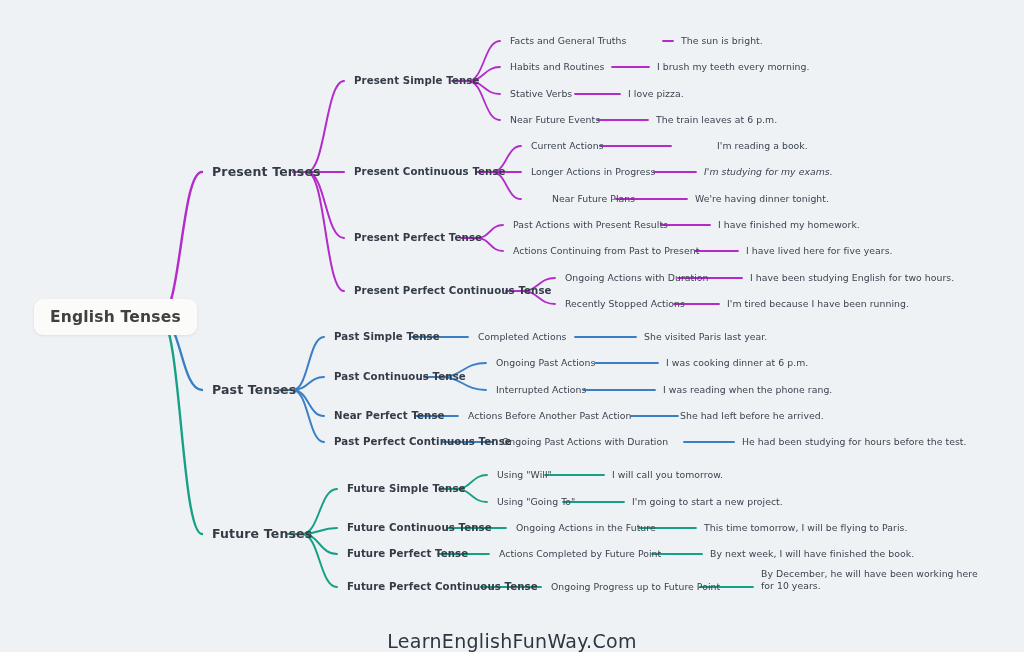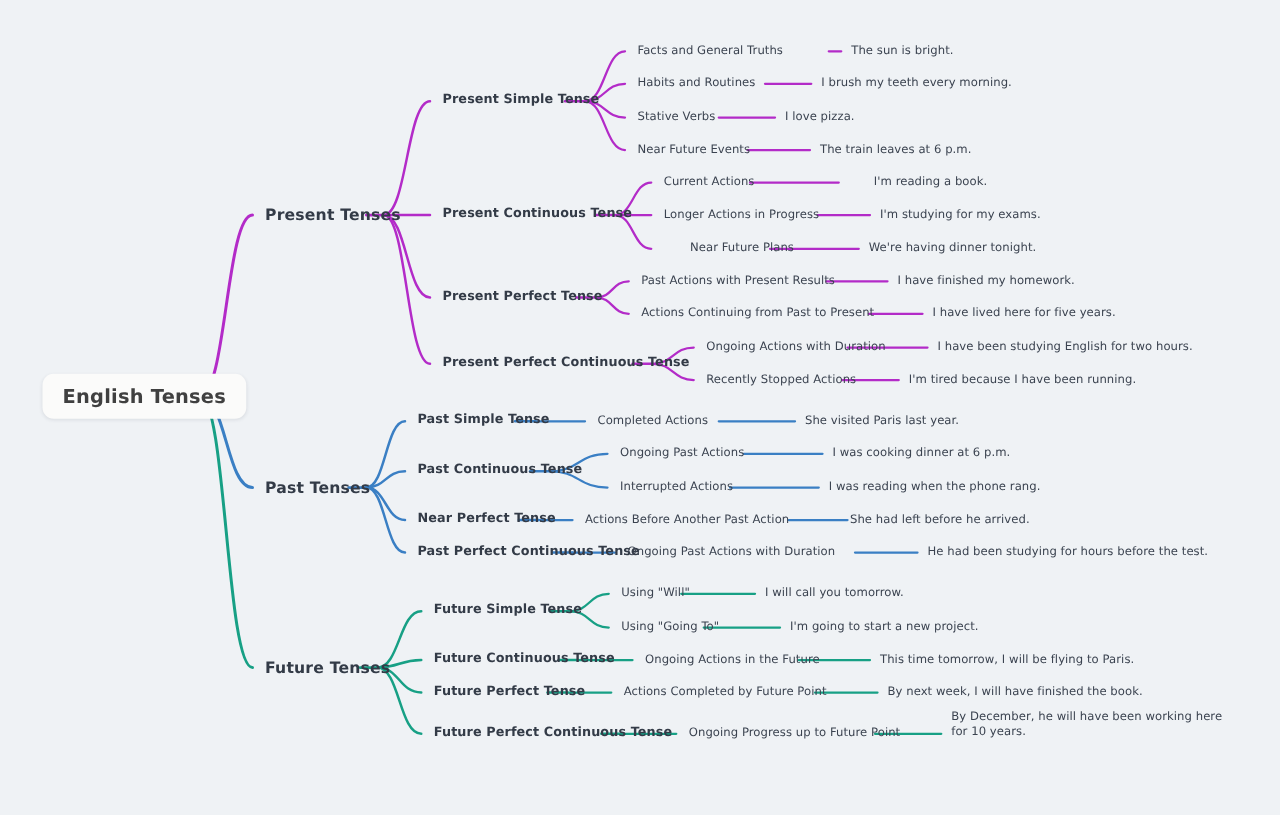--- a/index.html
+++ b/index.html
@@ -168,23 +168,23 @@
       <div class="node lvl3" style="left: 510px; top: 41px;"><span>Facts and General Truths</span></div>
       <div class="node lvl4" style="left: 681px; top: 41px;"><span>The sun is bright.</span></div>
       <div class="node lvl3" style="left: 510px; top: 67px;"><span>Habits and Routines</span></div>
       <div class="node lvl4" style="left: 657px; top: 67px;"><span>I brush my teeth every morning.</span></div>
       <div class="node lvl3" style="left: 510px; top: 94px;"><span>Stative Verbs</span></div>
       <div class="node lvl4" style="left: 628px; top: 94px;"><span>I love pizza.</span></div>
       <div class="node lvl3" style="left: 510px; top: 120px;"><span>Near Future Events</span></div>
       <div class="node lvl4" style="left: 656px; top: 120px;"><span>The train leaves at 6 p.m.</span></div>
       <div class="node lvl2" style="left: 354px; top: 172px;"><span>Present Continuous Tense</span></div>
       <div class="node lvl3" style="left: 531px; top: 146px;"><span>Current Actions</span></div>
-      <div class="node lvl4" style="left: 661px; top: 146px; padding-left: 38px;"><span>I'm reading a book.</span></div>
+      <div class="node lvl4" style="left: 679px; top: 146px; padding-left: 38px;"><span>I'm reading a book.</span></div>
       <div class="node lvl3" style="left: 531px; top: 172px;"><span>Longer Actions in Progress</span></div>
-      <div class="node lvl4" style="left: 704px; top: 172px;"><span>I'm studying for my exams.</span></div>
+      <div class="node lvl4" style="left: 704px; top: 172px; font-style: italic;"><span>I'm studying for my exams.</span></div>
       <div class="node lvl3" style="left: 531px; top: 199px; padding-left: 21px;"><span>Near Future Plans</span></div>
       <div class="node lvl4" style="left: 695px; top: 199px;"><span>We're having dinner tonight.</span></div>
       <div class="node lvl2" style="left: 354px; top: 238px;"><span>Present Perfect Tense</span></div>
       <div class="node lvl3" style="left: 513px; top: 225px;"><span>Past Actions with Present Results</span></div>
       <div class="node lvl4" style="left: 718px; top: 225px;"><span>I have finished my homework.</span></div>
       <div class="node lvl3" style="left: 513px; top: 251px;"><span>Actions Continuing from Past to Present</span></div>
       <div class="node lvl4" style="left: 746px; top: 251px;"><span>I have lived here for five years.</span></div>
       <div class="node lvl2" style="left: 354px; top: 291px;"><span>Present Perfect Continuous Tense</span></div>
       <div class="node lvl3" style="left: 565px; top: 278px;"><span>Ongoing Actions with Duration</span></div>
       <div class="node lvl4" style="left: 750px; top: 278px;"><span>I have been studying English for two hours.</span></div>
@@ -215,14 +215,15 @@
       <div class="node lvl3" style="left: 516px; top: 528px;"><span>Ongoing Actions in the Future</span></div>
       <div class="node lvl4" style="left: 704px; top: 528px;"><span>This time tomorrow, I will be flying to Paris.</span></div>
       <div class="node lvl2" style="left: 347px; top: 554px;"><span>Future Perfect Tense</span></div>
       <div class="node lvl3" style="left: 499px; top: 554px;"><span>Actions Completed by Future Point</span></div>
       <div class="node lvl4" style="left: 710px; top: 554px;"><span>By next week, I will have finished the book.</span></div>
       <div class="node lvl2" style="left: 347px; top: 587px;"><span>Future Perfect Continuous Tense</span></div>
       <div class="node lvl3" style="left: 551px; top: 587px;"><span>Ongoing Progress up to Future Point</span></div>
       <div class="node lvl4 wrapnode" style="left: 761px; top: 580px;"><span>By December, he will have been working here for 10 years.</span></div>
     </div>
 
+  <div class="footer" style="top: 630px;">LearnEnglishFunWay.Com</div>
 
 </div>
 
 </body></html>

